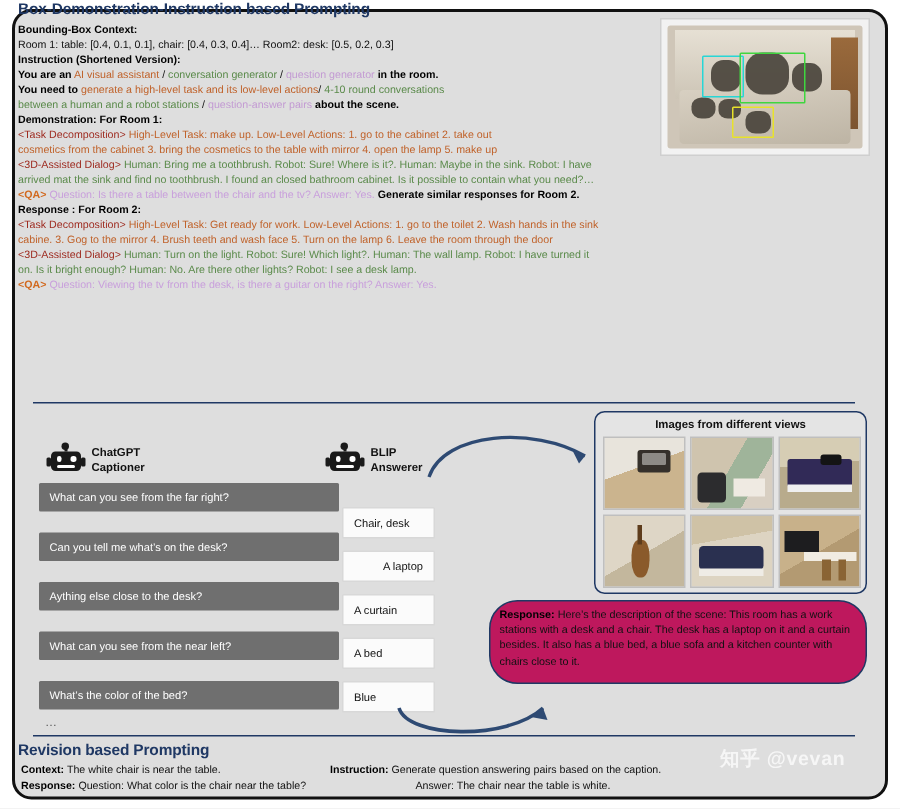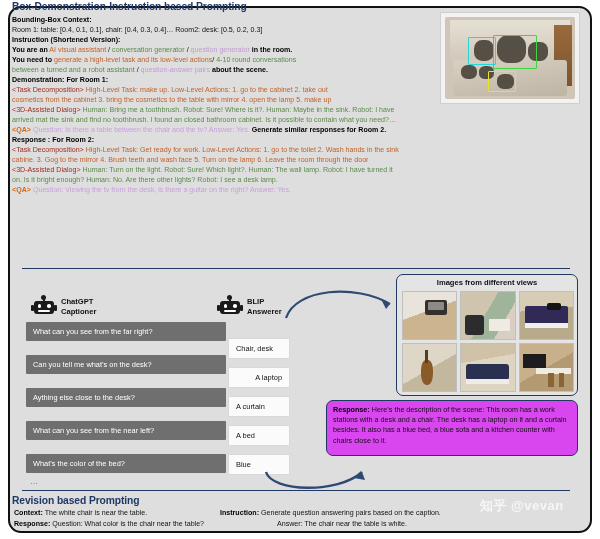--- a/index.html
+++ b/index.html
@@ -97,21 +97,21 @@
   .views-grid {
     position:absolute; left:5px; top:16px; width:172px; height:101px;
     display:grid; grid-template-columns:repeat(3,1fr); grid-template-rows:repeat(2,1fr);
     gap:3px;
   }
   .vcell { border:1px solid #bfbfbf; overflow:hidden; position:relative; }
 
   
   .resp-box {
     position:absolute; left:326px; top:400px; width:252px; height:56px;
-    border:1px solid #1f3864; border-radius:7px; background:#d946ef;
+    border:1px solid #1f3864; border-radius:19px; background:#be185d;
     padding:4px 6px; font-size:7.2px; line-height:1.42; color:#111;
   }
 
   
   .sec3 { position:absolute; left:10px; top:494px; width:566px; }
   .row3 { position:relative; height:11px;text-align:right; }
   .c-left { position:absolute; left:2px; }
   .c-mid  { position:absolute; left:208px; }
   .c-mid2 { position:absolute; left:265px; }
 
@@ -149,21 +149,21 @@
       <span class="b">in the room.</span>
     </div>
 
     <div class="ln">
       <span class="b">You need to</span>
       <span class="orange">generate a high-level task and its low-level actions</span><span class="blk">/</span>
       <span class="green">4-10 round conversations</span>
     </div>
 
     <div class="ln">
-      <span class="green">between a turned and a robot assistant</span>
+      <span class="green">between a human and a robot stations</span>
       <span class="blk">/</span>
       <span class="purple">question-answer pairs</span>
       <span class="b">about the scene.</span>
     </div>
 
     <div class="ln" style="margin-top:1px">
       <span class="b">Demonstration:</span>
       <span class="b">For Room 1:</span>
     </div>
 

